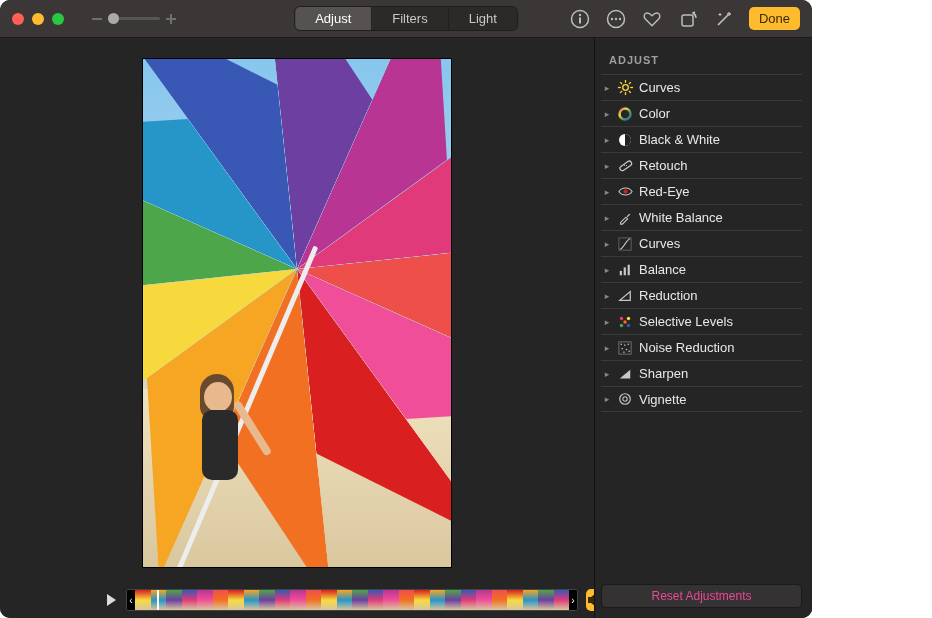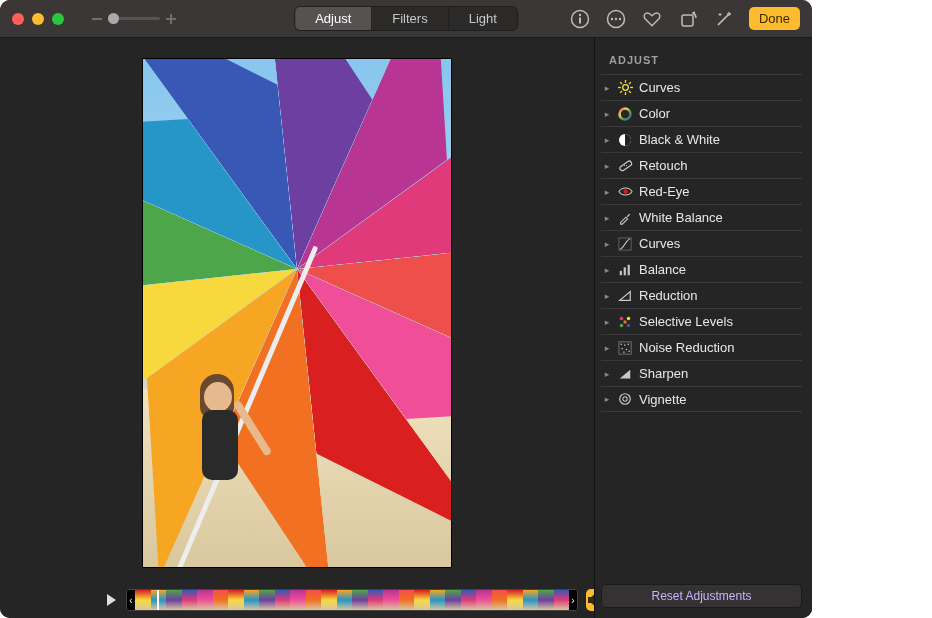--- a/index.html
+++ b/index.html
@@ -61,21 +61,21 @@
   .audio-btn { margin-left: auto; margin-right: 10px; width: 38px; height: 22px; background: #fdbb2d; border-radius: 5px; display: flex; align-items: center; justify-content: center; color: #3a2a00; cursor: pointer; }
 
   
   .sidebar { width: 218px; border-left: 1px solid #111; background: #252525; display: flex; flex-direction: column; padding: 10px 10px 10px 6px; }
   .panel-title { color: #9f9f9f; font-size: 11px; letter-spacing: 1px; padding: 6px 4px 8px 8px; font-weight: 600; }
   .adj-list { display: flex; flex-direction: column; }
   .adj-row { display: flex; align-items: center; gap: 6px; height: 26px; border-top: 1px solid #3a3a3a; color: #e8e8e8; font-size: 13px; cursor: pointer; padding-left: 2px; }
   .adj-row:last-child { border-bottom: 1px solid #3a3a3a; }
   .chev { color: #888; font-size: 9px; width: 8px; text-align: center; }
   .adj-icon { width: 16px; height: 16px; display: flex; align-items: center; justify-content: center; flex-shrink: 0; }
-  .reset-btn { margin-top: auto; height: 24px; background: #343232; border: 1px solid #1a1a1a; border-radius: 5px; color: #c4b5fd; font-size: 12px; cursor: default; display:flex; align-items:center; justify-content:center; }
+  .reset-btn { margin-top: auto; height: 24px; background: #343232; border: 1px solid #1a1a1a; border-radius: 5px; color: #ec4899; font-size: 12px; cursor: default; display:flex; align-items:center; justify-content:center; }
 
   svg { display: block; }
 </style>
 </head>
 <body>
 
 <div class="window">
 
   <div class="titlebar">
     <div class="traffic">

